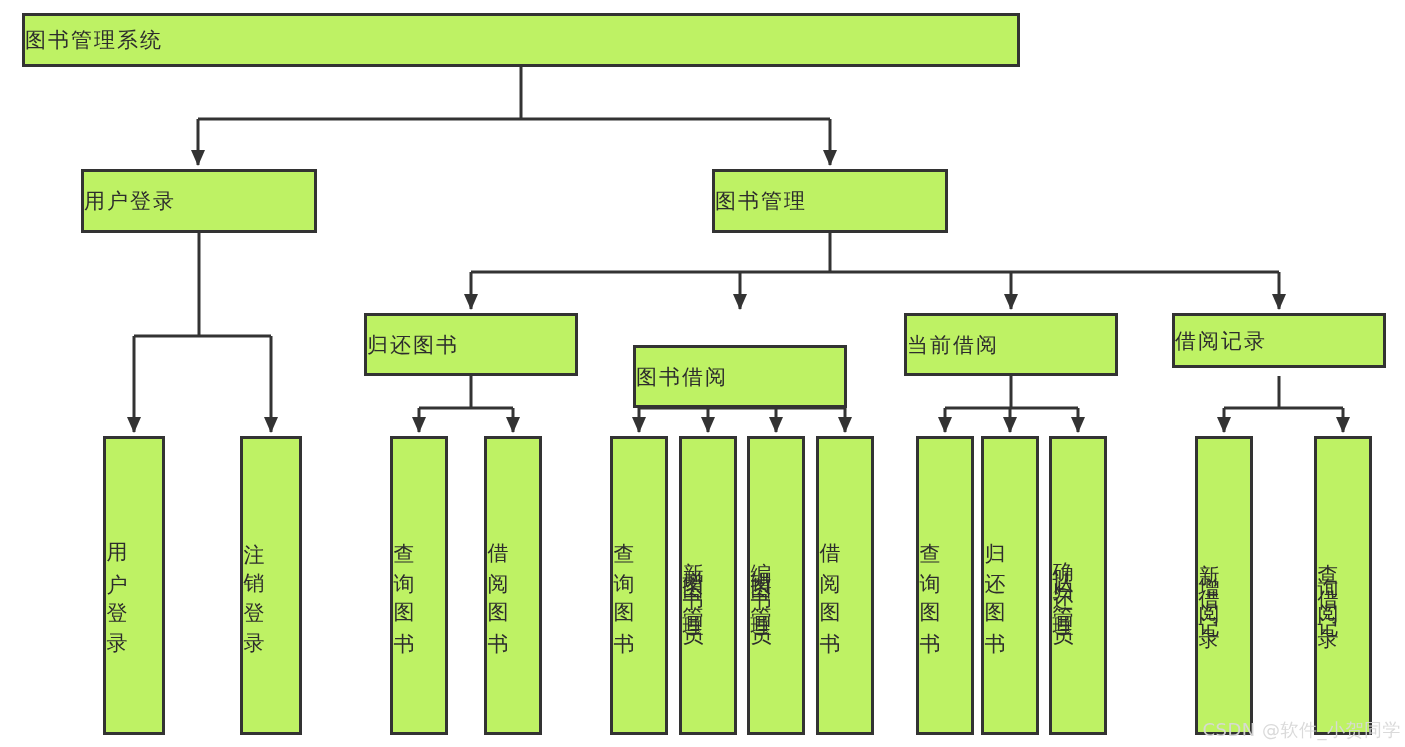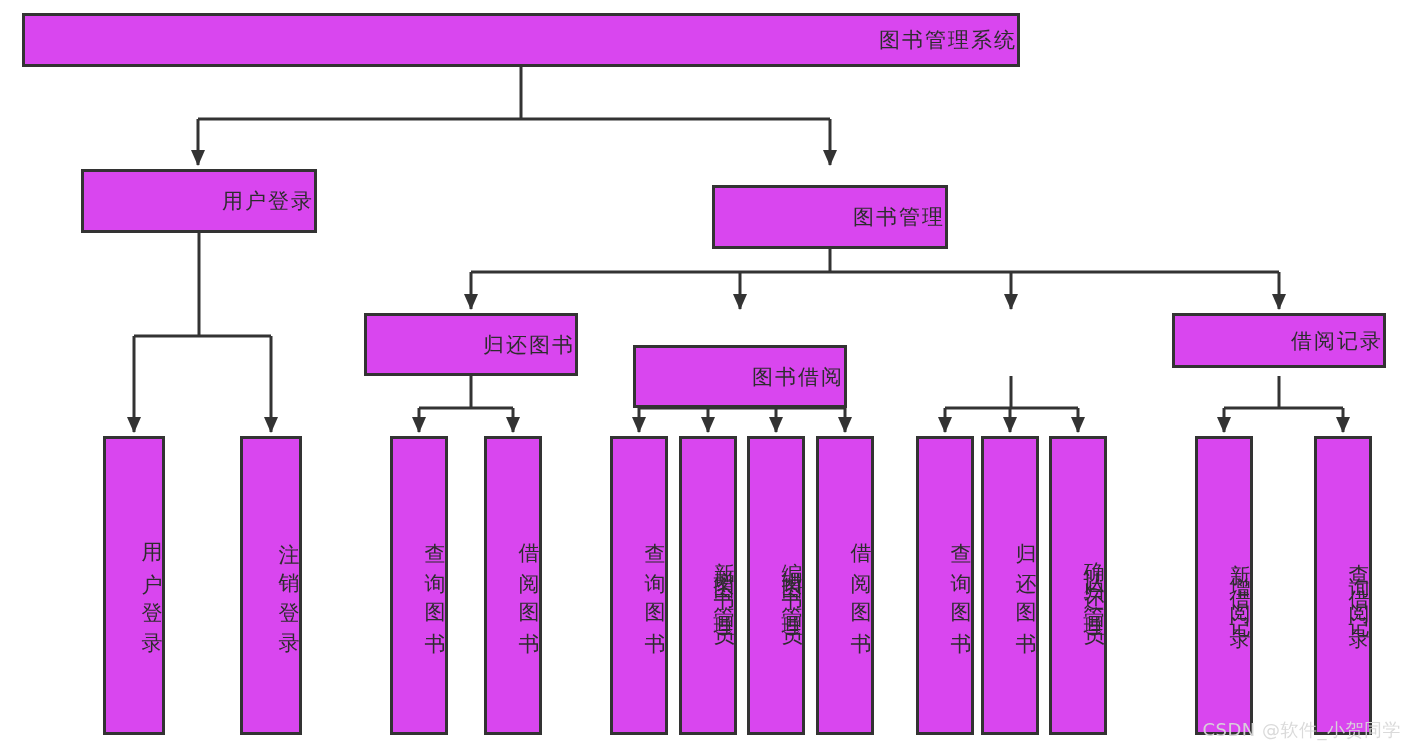--- a/index.html
+++ b/index.html
@@ -9,36 +9,36 @@
     font-family:"DejaVu Sans","Liberation Sans",sans-serif;
     color:#2d2d2d;
   }
   .diagram { position:absolute; inset:0; }
   svg.connectors { position:absolute; left:0; top:0; width:1405px; height:747px; }
   svg.connectors line, svg.connectors polyline {
     stroke:#333333; stroke-width:3; fill:none;
   }
   .node {
     position:absolute; box-sizing:border-box;
-    background:#d946ef; border:3px solid #333333;
-    display:flex; align-items:center; justify-content:flex-end;
+    background:#bef264; border:3px solid #333333;
+    display:flex; align-items:center; justify-content:flex-start;
     font-size:21px; letter-spacing:2px; color:#2d2d2d;
     z-index:2;
   }
   .leaf span {
     writing-mode:vertical-rl; text-orientation:mixed;
     line-height:1; letter-spacing:9px;
   }
   .leaf span.sp-wide  { letter-spacing:30px; }
   .leaf span.sp-mid   { letter-spacing:13px; }
   .leaf span.sp-narrow{ letter-spacing:9px; }
   
   .n-root  { left:22px;  top:13px;  width:998px; height:54px; }
   .n-l2a   { left:81px;  top:169px; width:236px; height:64px; }
-  .n-l2b   { left:712px; top:169px; width:236px; height:64px;margin-top:16px; }
+  .n-l2b   { left:712px; top:169px; width:236px; height:64px; }
   .n-l3a   { left:364px; top:313px; width:214px; height:63px; }
   .n-l3b   { left:633px; top:313px; width:214px; height:63px;margin-top:32px; }
   .n-l3c   { left:904px; top:313px; width:214px; height:63px; }
   .n-l3d   { left:1172px;top:313px; width:214px; height:55px; }
   .lf { top:436px; height:299px; }
   .lf1  { left:103px;  width:62px; }
   .lf2  { left:240px;  width:62px; }
   .lf3  { left:390px;  width:58px; }
   .lf4  { left:484px;  width:58px; }
   .lf5  { left:610px;  width:58px; }
@@ -133,20 +133,23 @@
   <div class="node n-l2b">
     <span>图书管理</span>
   </div>
 
   <div class="node n-l3a">
     <span>归还图书</span>
   </div>
   <div class="node n-l3b">
     <span>图书借阅</span>
   </div>
+  <div class="node n-l3c">
+    <span>当前借阅</span>
+  </div>
   <div class="node n-l3d">
     <span>借阅记录</span>
   </div>
 
   <div class="node leaf lf lf1">
     <span class="sp-wide">用户登录</span>
   </div>
   <div class="node leaf lf lf2">
     <span class="sp-wide">注销登录</span>
   </div>

